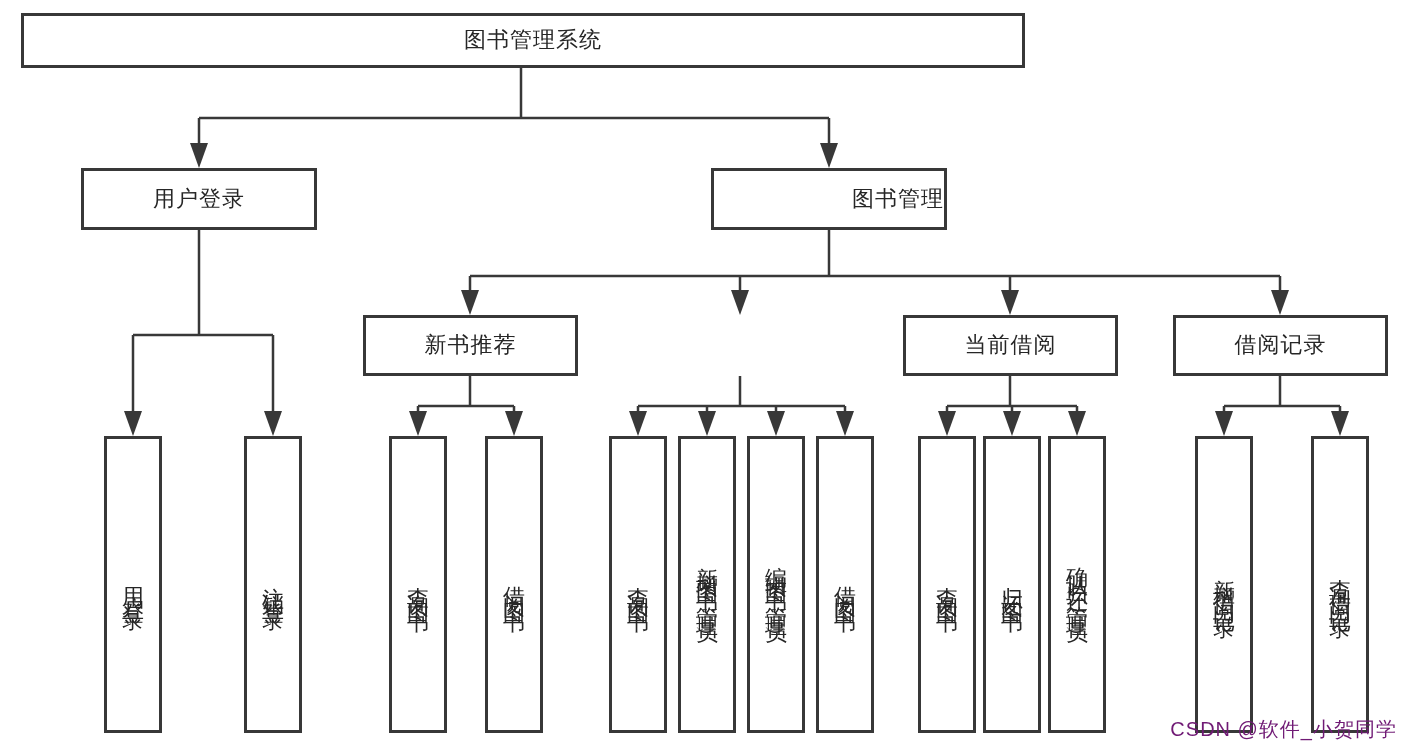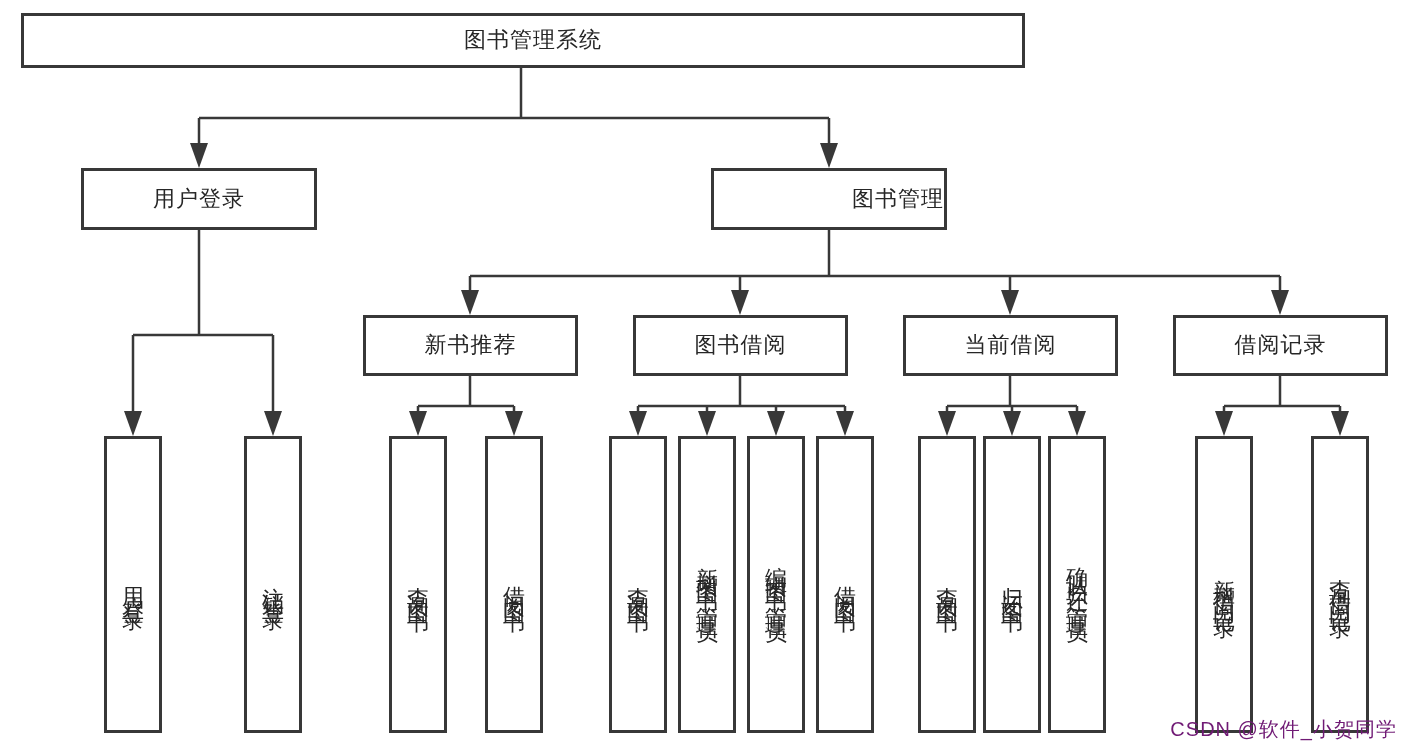--- a/index.html
+++ b/index.html
@@ -116,23 +116,20 @@
   <div class="box" style="left:81px; top:168px; width:236px; height:62px;">
     <span class="hlabel">用户登录</span>
   </div>
   <div class="box" style="left:711px; top:168px; width:236px; height:62px;justify-content:flex-end;">
     <span class="hlabel">图书管理</span>
   </div>
 
   <div class="box" style="left:363px; top:315px; width:215px; height:61px;">
     <span class="hlabel">新书推荐</span>
   </div>
-  <div class="box" style="left:633px; top:315px; width:215px; height:61px;">
-    <span class="hlabel">图书借阅</span>
-  </div>
   <div class="box" style="left:903px; top:315px; width:215px; height:61px;">
     <span class="hlabel">当前借阅</span>
   </div>
   <div class="box" style="left:1173px; top:315px; width:215px; height:61px;">
     <span class="hlabel">借阅记录</span>
   </div>
 
   <div class="box" style="left:104px; top:436px; width:58px; height:297px;">
     <span class="vlabel">用户登录</span>
   </div>

